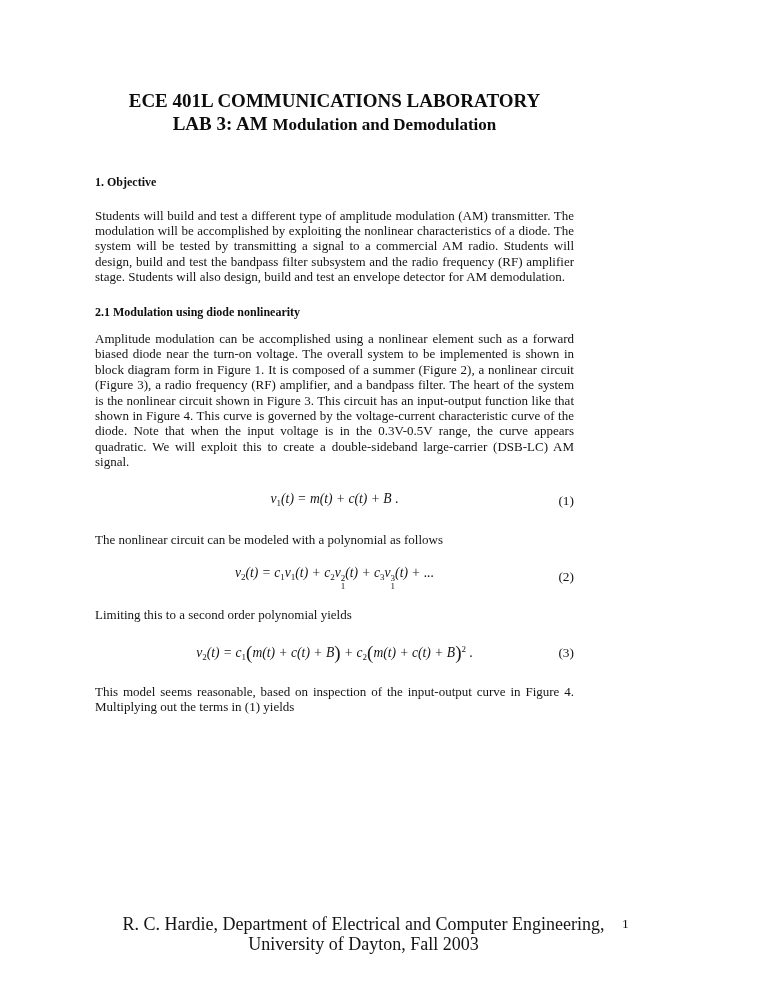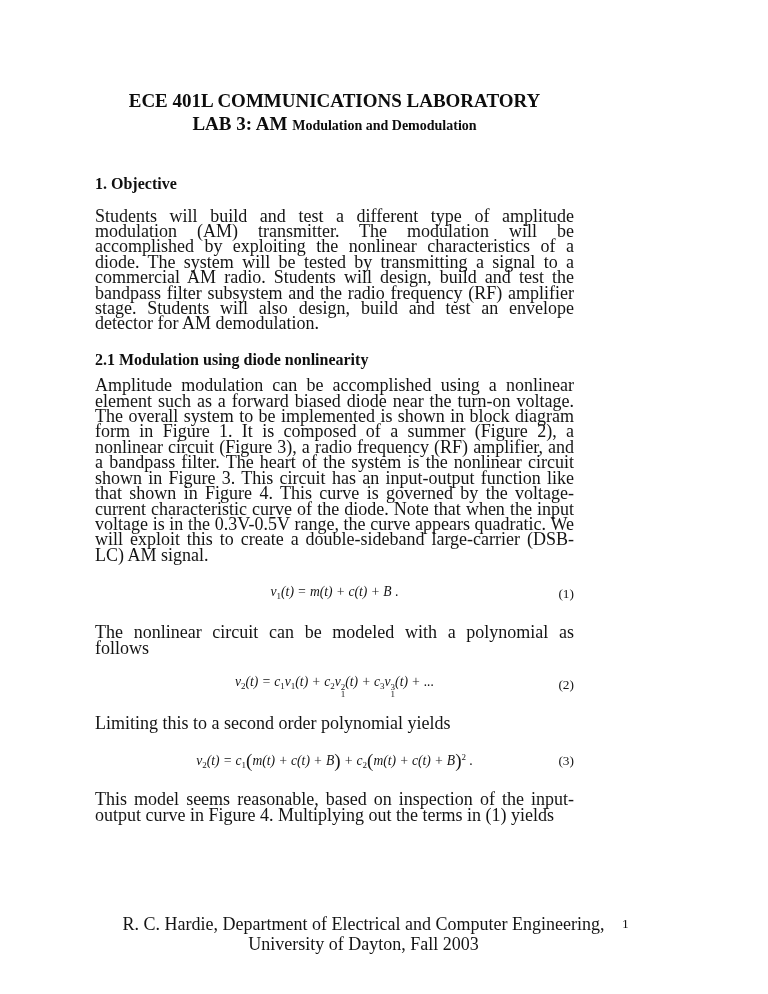--- a/index.html
+++ b/index.html
@@ -14,30 +14,30 @@
     overflow:hidden;
   }
   .doc-title{
     text-align:center;
     font-weight:bold;
     font-size:19px;
     line-height:22.5px;
     margin:0;
     color:#0d0d0d;
   }
-  .doc-title .t2-main{font-size:14px;}
+  .doc-title .t2-main{font-size:17px;}
   .heading{
-    font-size:16px;
+    font-size:12px;
     font-weight:bold;
     line-height:15.5px;
     margin:0;
     color:#0f0f0f;
   }
   .para{
-    font-size:18px;
+    font-size:13px;
     line-height:15.4px;
     text-align:justify;
     margin:0;
   }
   #obj-heading{margin-top:39px;}
   #p1{margin-top:17px;}
   #bg-heading{margin-top:9px;}
   #bg-sub-heading{margin-top:20px;}
   #p2{margin-top:11px;}
   #p3{margin-top:20px;}

